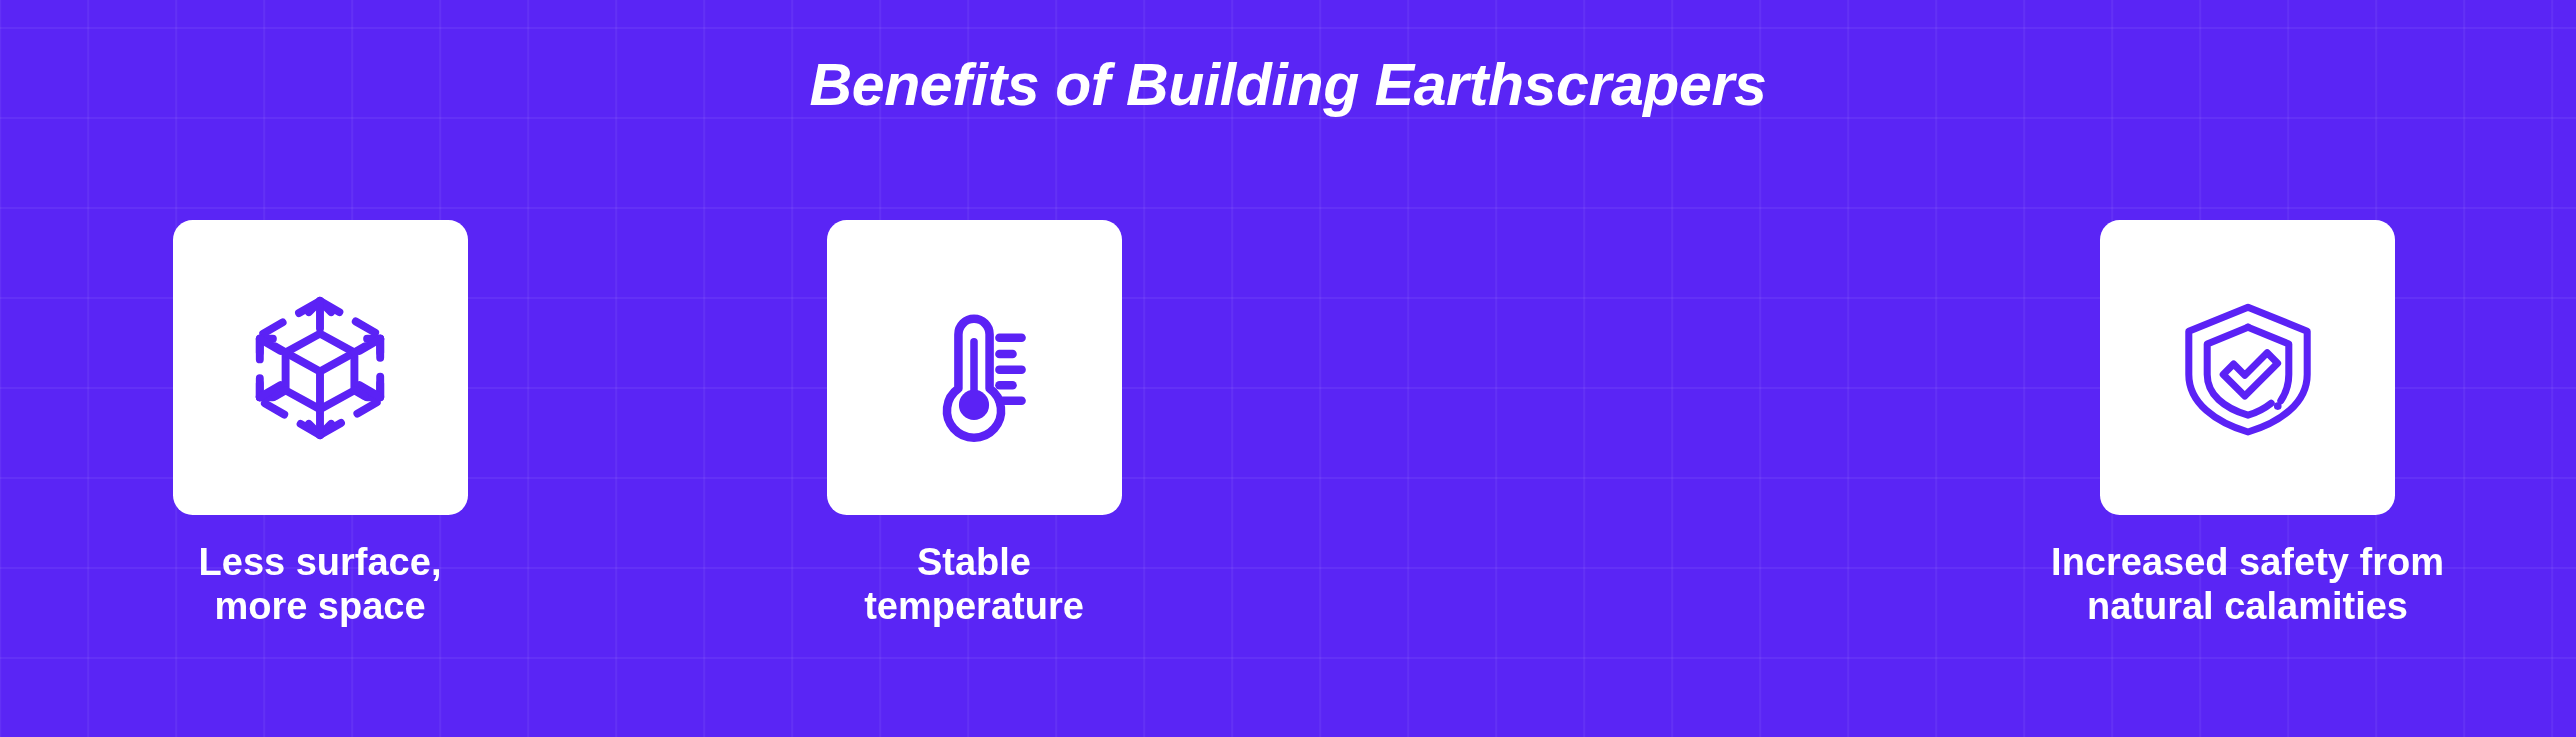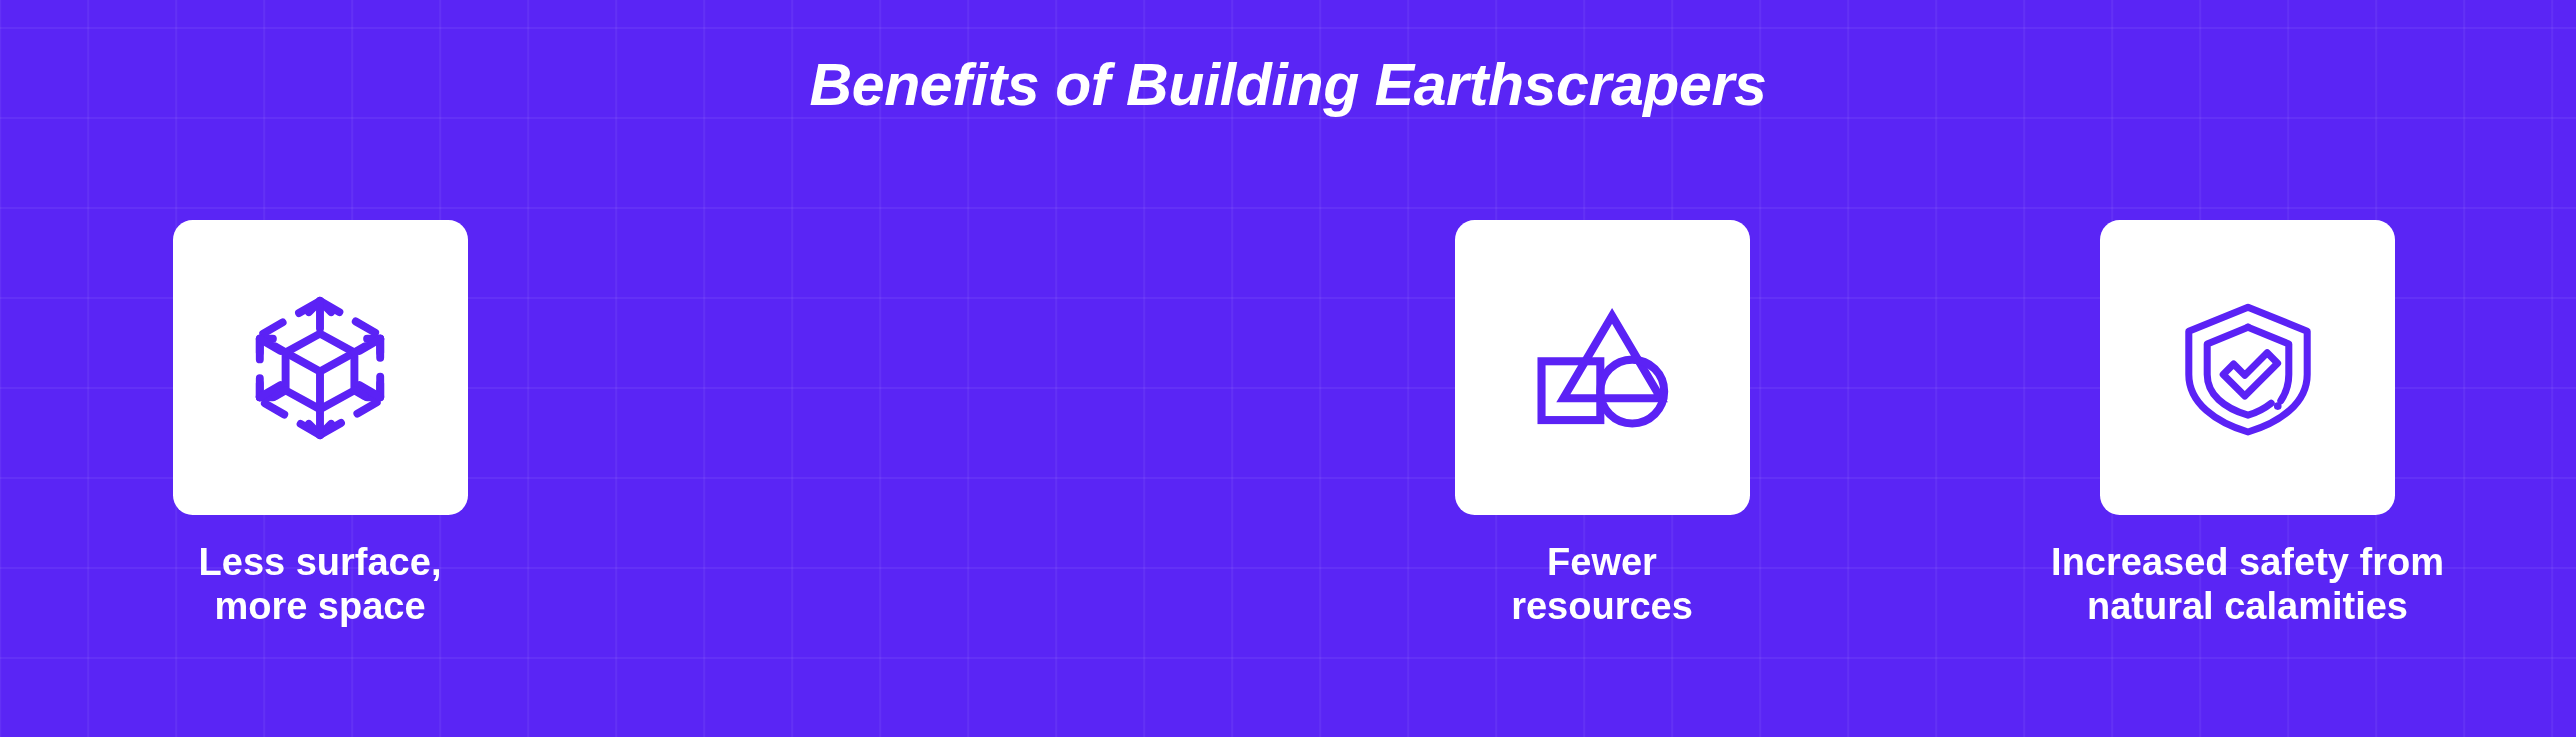--- a/index.html
+++ b/index.html
@@ -160,36 +160,46 @@
             <path d="M70 63 L76 66.5"></path>
           </svg>
         </span>
       </div>
       <div class="label-wrap">
         <div class="benefit-label">Less surface,
 more space</div>
       </div>
     </div>
 
-
-    <div class="benefit-item b2">
+    <div class="benefit-item b1">
       <div class="icon-card">
         <span>
-          <svg width="168" height="168" viewBox="0 0 100 100" fill="none" stroke="#5b22f5" stroke-width="4.8" stroke-linecap="square" stroke-linejoin="miter">
-            <path d="M56 19 L85 68 L27 68 Z"></path>
-            <rect x="14" y="46" width="35" height="35"></rect>
-            <circle cx="68" cy="64" r="19"></circle>
+          <svg width="164" height="164" viewBox="0 0 100 100" fill="none" stroke="#5b22f5" stroke-width="5.2" stroke-linecap="round" stroke-linejoin="round">
+
+            <path d="M40.5 62.5 L40.5 29.5 A9.5 9.5 0 0 1 59.5 29.5 L59.5 62.5
+                     A16.5 16.5 0 1 1 40.5 62.5 Z"></path>
+
+            <path d="M50 34 L50 68" stroke-width="4.6"></path>
+
+            <circle cx="50" cy="72.5" r="9.2" fill="#5b22f5" stroke="none"></circle>
+
+            <path d="M65.5 31.5 L79 31.5"></path>
+            <path d="M65.5 41.5 L73.5 41.5"></path>
+            <path d="M65.5 51 L79 51"></path>
+            <path d="M65.5 60.5 L73.5 60.5"></path>
+            <path d="M65.5 70 L79 70"></path>
           </svg>
         </span>
       </div>
       <div class="label-wrap">
-        <div class="benefit-label">Fewer
-resources</div>
+        <div class="benefit-label">Stable
+temperature</div>
       </div>
     </div>
+
 
     <div class="benefit-item b3">
       <div class="icon-card">
         <span>
           <svg width="160" height="160" viewBox="0 0 100 100" fill="none" stroke="#5b22f5" stroke-width="4.4" stroke-linecap="round" stroke-linejoin="round">
 
             <path d="M50 12 L87 27 L87 54 C87 72 70 84 50 90 C30 84 13 72 13 54 L13 27 Z"></path>
 
             <path d="M50 24.5 L75.5 35 L75.5 54 C75.5 60.5 73.5 66 70.5 70.5"></path>
             <path d="M50 24.5 L24.5 35 L24.5 54 C24.5 66.5 35 75 50 79.5

